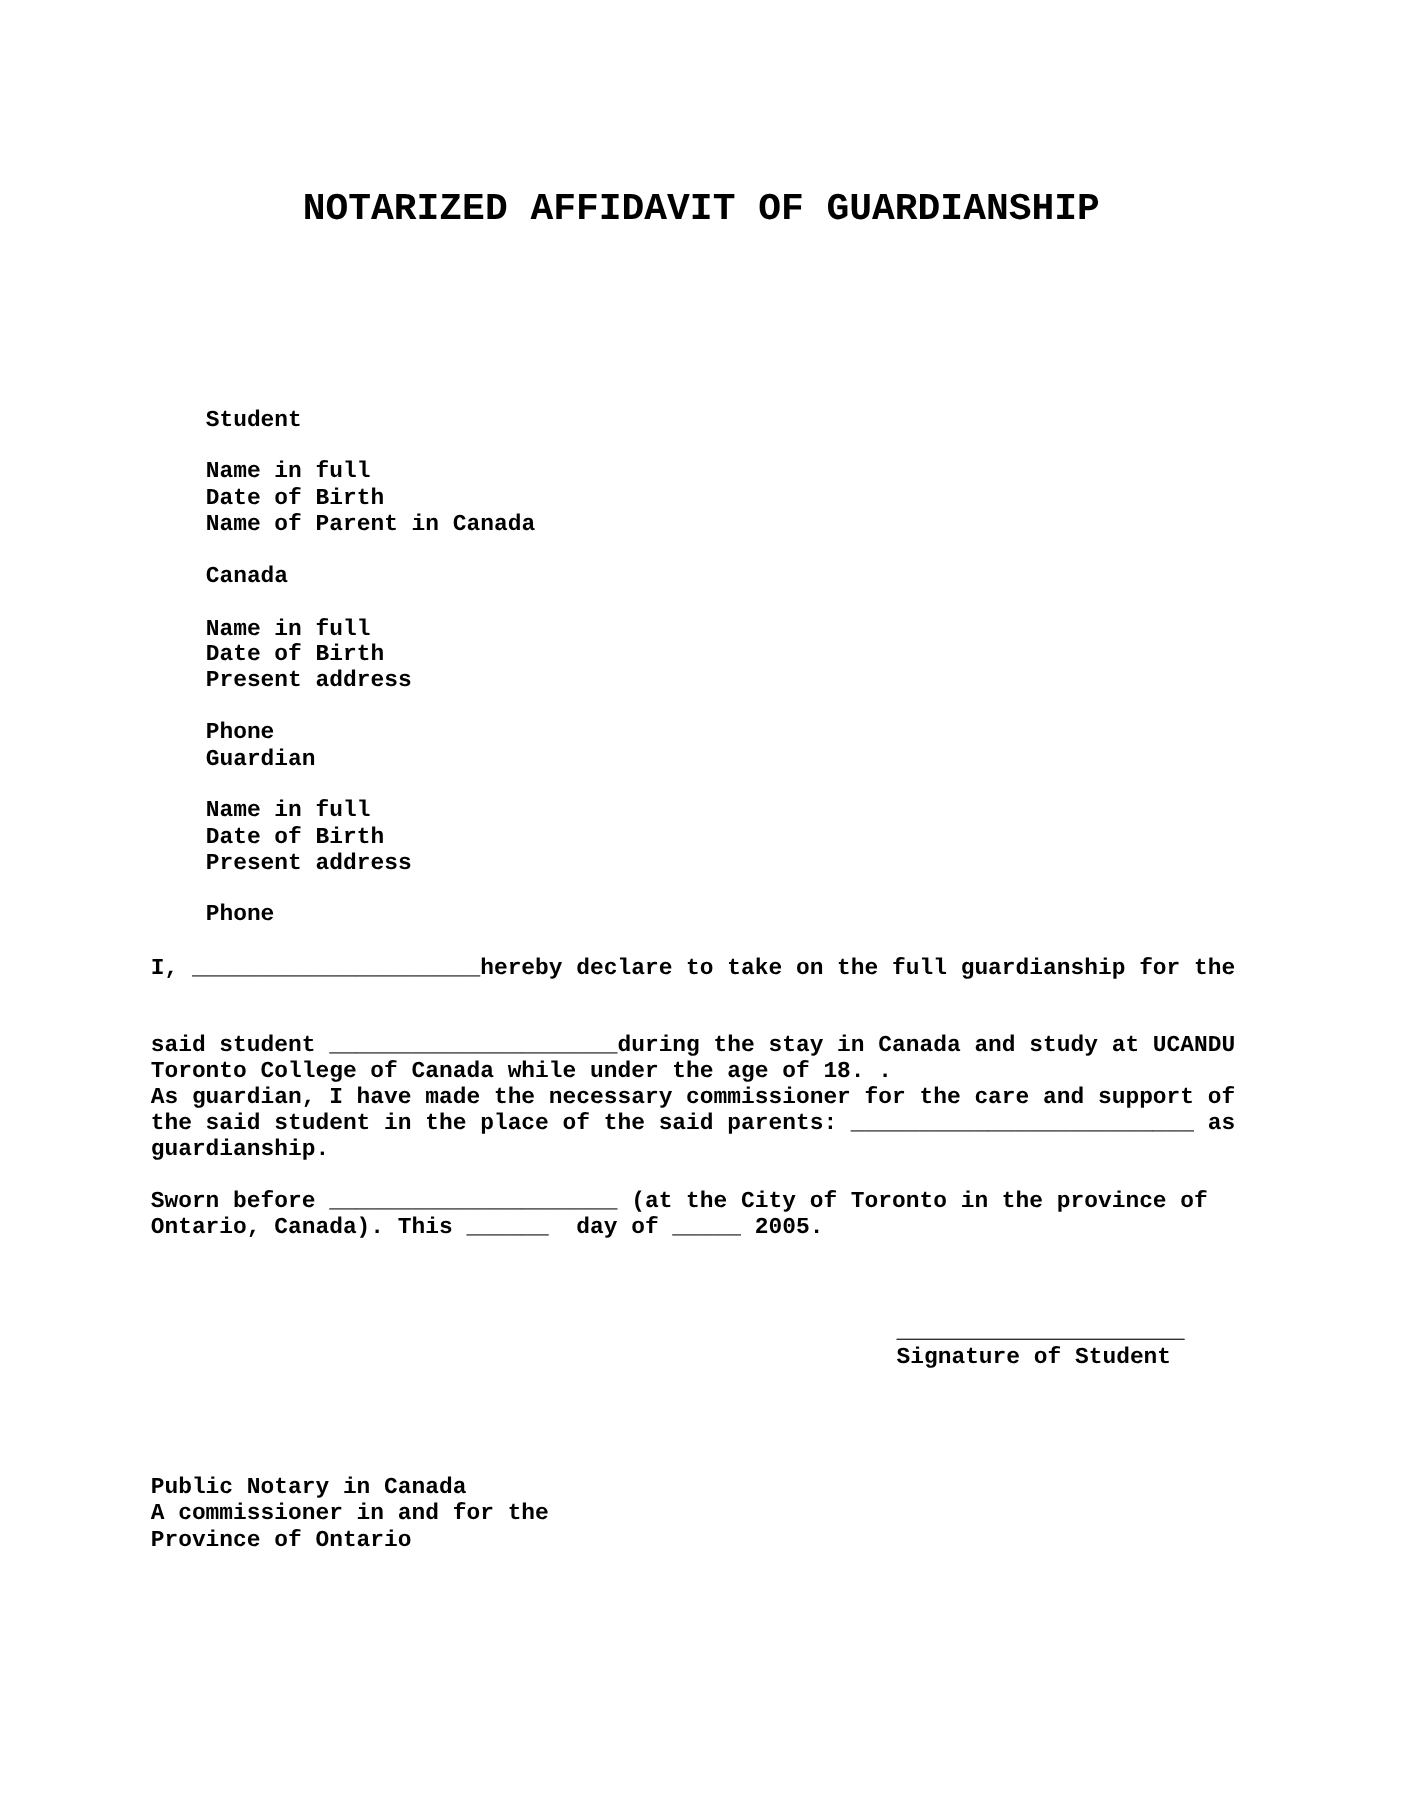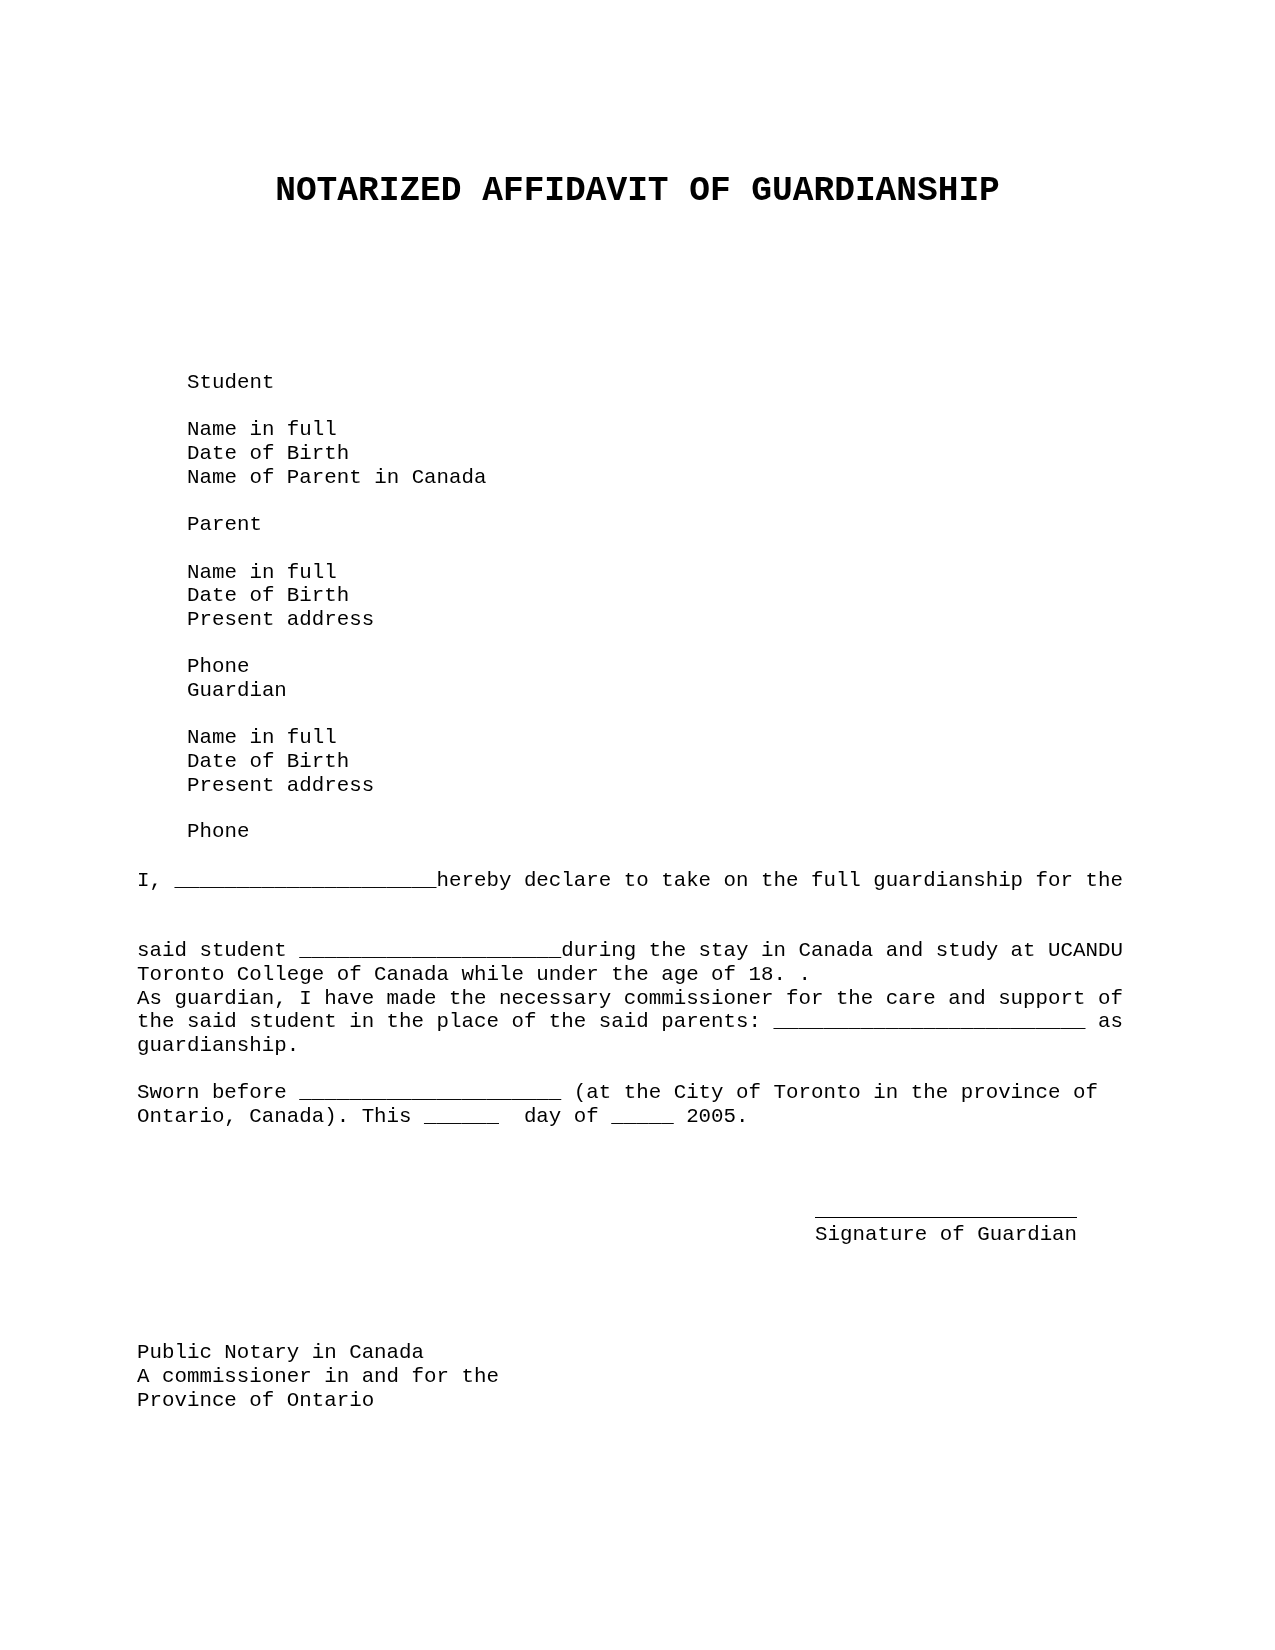--- a/index.html
+++ b/index.html
@@ -1,34 +1,34 @@
 <!DOCTYPE html>
 <html><head>
 <meta charset="utf-8">
 <style>
   html, body { margin:0; padding:0; background:#ffffff; }
   body { width:1275px; height:1650px; position:relative; overflow:hidden;
          font-family:"Liberation Mono","DejaVu Sans Mono",monospace; color:#000; }
-  .t { position:absolute; white-space:pre; font-weight:normal; font-size:20.8px; line-height:24px; }
+  .t { position:absolute; white-space:pre; font-weight:bold; font-size:20.8px; line-height:24px; }
   .title { position:absolute; left:0; width:1275px; top:173px; text-align:center; white-space:pre;
            font-weight:bold; font-size:34.5px; line-height:36px; padding-left:0; }
   .title span { position:relative; left:0px; }
   .sigline { position:absolute; left:815px; top:1217px; width:262px; border-top:1.5px solid #000; }
 </style>
 </head>
 <body>
 
 <div class="title"><span>NOTARIZED AFFIDAVIT OF GUARDIANSHIP</span></div>
 
 <div class="t" style="left:187px;top:371px">Student</div>
 <div class="t" style="left:187px;top:418px">Name in full</div>
 <div class="t" style="left:187px;top:442px">Date of Birth</div>
 <div class="t" style="left:187px;top:466px">Name of Parent in Canada</div>
 
-<div class="t" style="left:187px;top:513px">Parent</div>
+<div class="t" style="left:187px;top:513px">Canada</div>
 <div class="t" style="left:187px;top:561px">Name in full</div>
 <div class="t" style="left:187px;top:584px">Date of Birth</div>
 <div class="t" style="left:187px;top:608px">Present address</div>
 <div class="t" style="left:187px;top:655px">Phone</div>
 
 <div class="t" style="left:187px;top:679px">Guardian</div>
 <div class="t" style="left:187px;top:726px">Name in full</div>
 <div class="t" style="left:187px;top:750px">Date of Birth</div>
 <div class="t" style="left:187px;top:774px">Present address</div>
 <div class="t" style="left:187px;top:820px">Phone</div>
@@ -37,17 +37,17 @@
 <div class="t" style="left:137px;top:939px">said student _____________________during the stay in Canada and study at UCANDU</div>
 <div class="t" style="left:137px;top:963px">Toronto College of Canada while under the age of 18. .</div>
 <div class="t" style="left:137px;top:987px">As guardian, I have made the necessary commissioner for the care and support of</div>
 <div class="t" style="left:137px;top:1010px">the said student in the place of the said parents: _________________________ as</div>
 <div class="t" style="left:137px;top:1034px">guardianship.</div>
 
 <div class="t" style="left:137px;top:1081px">Sworn before _____________________ (at the City of Toronto in the province of</div>
 <div class="t" style="left:137px;top:1105px">Ontario, Canada). This ______  day of _____ 2005.</div>
 
 <div class="sigline"></div>
-<div class="t" style="left:815px;top:1223px">Signature of Guardian</div>
+<div class="t" style="left:815px;top:1223px">Signature of Student</div>
 
 <div class="t" style="left:137px;top:1341px">Public Notary in Canada</div>
 <div class="t" style="left:137px;top:1365px">A commissioner in and for the</div>
 <div class="t" style="left:137px;top:1389px">Province of Ontario</div>
 
 </body></html>

